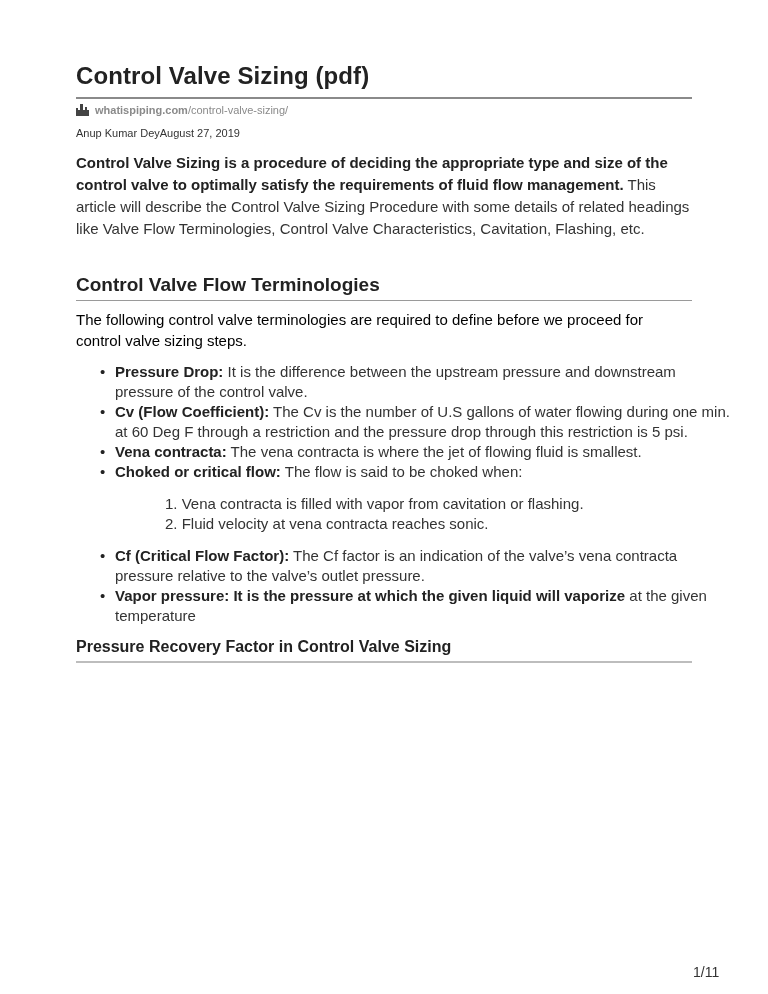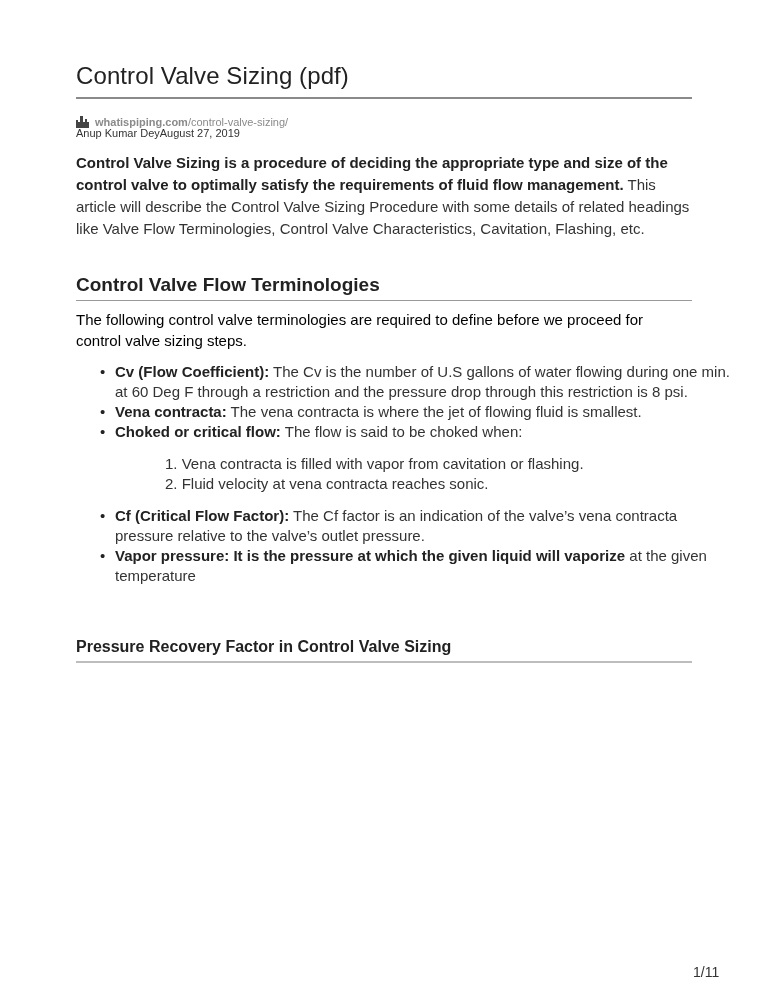--- a/index.html
+++ b/index.html
@@ -1,21 +1,21 @@
 <!DOCTYPE html>
 <html><head>
 <meta charset="utf-8">
 <style>
   html, body { margin: 0; padding: 0; background: #ffffff; }
   body { width: 768px; height: 994px; position: relative; overflow: hidden;
          font-family: "Liberation Sans", sans-serif; color: #222222; }
   .page { position: absolute; left: 76px; top: 0; width: 616px; }
-  h1 { margin: 0; position: absolute; top: 62px; left: 0; font-size: 24px; font-weight: normal; color: #222; letter-spacing: 0.1px; }
+  h1 { margin: 0; position: absolute; top: 62px; left: 0; font-size: 24px; font-weight: bold; color: #222; letter-spacing: 0.1px; }
   .title-rule { position: absolute; top: 97px; left: 0; width: 616px; height: 2px; background: #8a8a8a; }
-  .source { position: absolute; top: 116px; left: 0; font-size: 11px; color: #8a8a8a; display: flex; align-items: center; justify-content: flex-end; }
+  .source { position: absolute; top: 104px; left: 0; font-size: 11px; color: #8a8a8a; display: flex; align-items: center; justify-content: flex-end; }
   .source .site { font-weight: bold; color: #8a8a8a; }
   .favicon { width: 14px; height: 12px; margin-right: 5px; display: inline-block; }
   .meta { position: absolute; top: 127px; left: 0; width: 616px; font-size: 11px; color: #333; display: flex; justify-content: flex-start; }
   .intro { position: absolute; top: 152px; left: 0; width: 616px; font-size: 15px; line-height: 22px; color: #333; margin: 0; }
   .intro b { color: #222; }
   h2 { position: absolute; margin: 0; left: 0; font-size: 19px; font-weight: bold; color: #222; }
   h3 { position: absolute; margin: 0; left: 0; font-size: 16px; font-weight: bold; color: #222; }
   .rule { position: absolute; left: 0; width: 616px; height: 1px; background: #9a9a9a; }
   .rule.thick { height: 2px; background: #bdbdbd; }
   .para { position: absolute; left: 0; width: 616px; font-size: 15px; line-height: 21px; color: #000000; margin: 0; }
@@ -53,21 +53,22 @@
   </div>
 
   <p class="intro"><b>Control Valve Sizing is a procedure of deciding the appropriate type and size of the control valve to optimally satisfy the requirements of fluid flow management.</b><span> This article will describe the Control Valve Sizing Procedure with some details of related headings like Valve Flow Terminologies, Control Valve Characteristics, Cavitation, Flashing, etc.</span></p>
 
   <h2 style="top:274px;">Control Valve Flow Terminologies</h2>
   <div class="rule" style="top:300px;"></div>
 
   <p class="para" style="top:309px;">The following control valve terminologies are required to define before we proceed for control valve sizing steps.</p>
 
   <ul class="terms">
-    <li><b>Cv (Flow Coefficient):</b><span> The Cv is the number of U.S gallons of water flowing during one min. at 60 Deg F through a restriction and the pressure drop through this restriction is 8 psi.</span></li>
+    <li><b>Pressure Drop:</b><span> It is the difference between the upstream pressure and downstream pressure of the control valve.</span></li>
+    <li><b>Cv (Flow Coefficient):</b><span> The Cv is the number of U.S gallons of water flowing during one min. at 60 Deg F through a restriction and the pressure drop through this restriction is 5 psi.</span></li>
     <li><b>Vena contracta:</b><span> The vena contracta is where the jet of flowing fluid is smallest.</span></li>
     <li><b>Choked or critical flow:</b><span> The flow is said to be choked when:</span>
       <ol class="sub">
         <li>1. Vena contracta is filled with vapor from cavitation or flashing.</li>
         <li>2. Fluid velocity at vena contracta reaches sonic.</li>
       </ol>
     </li>
     <li><b>Cf (Critical Flow Factor):</b><span> The Cf factor is an indication of the valve’s vena contracta pressure relative to the valve’s outlet pressure.</span></li>
     <li><b>Vapor pressure: It is the pressure at which the given liquid will vaporize</b><span> at the given temperature</span></li>
   </ul>

